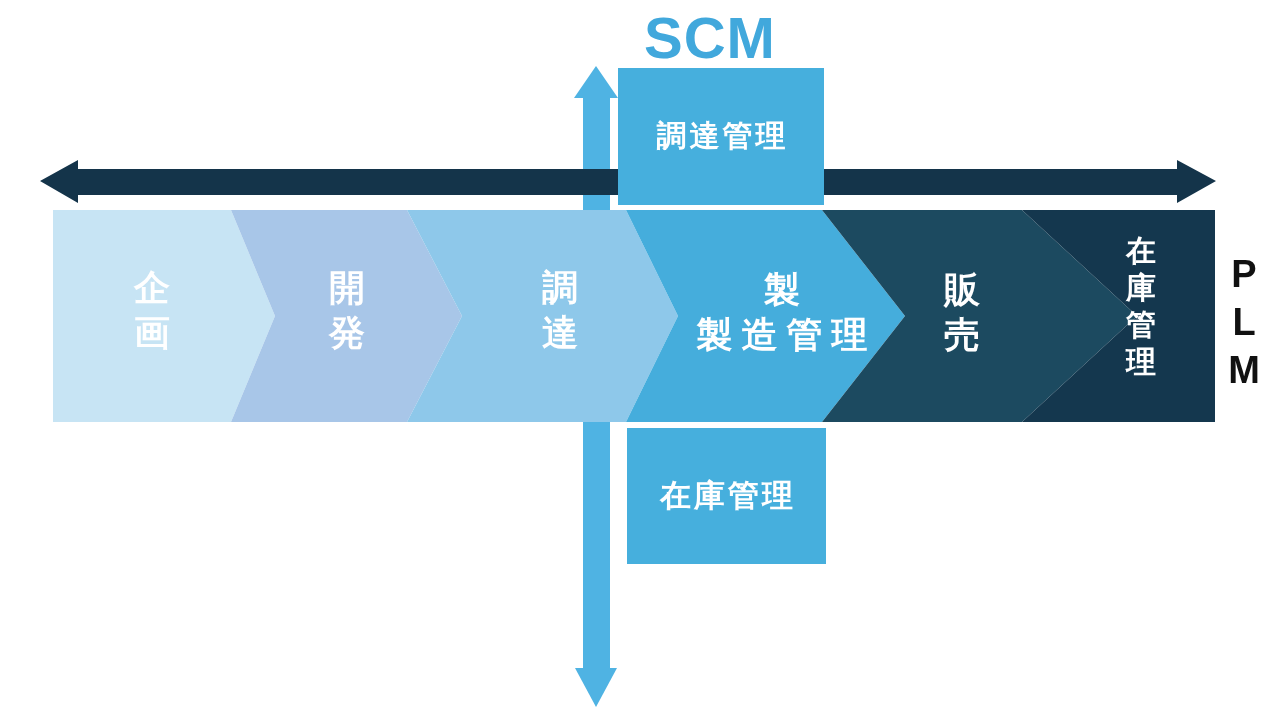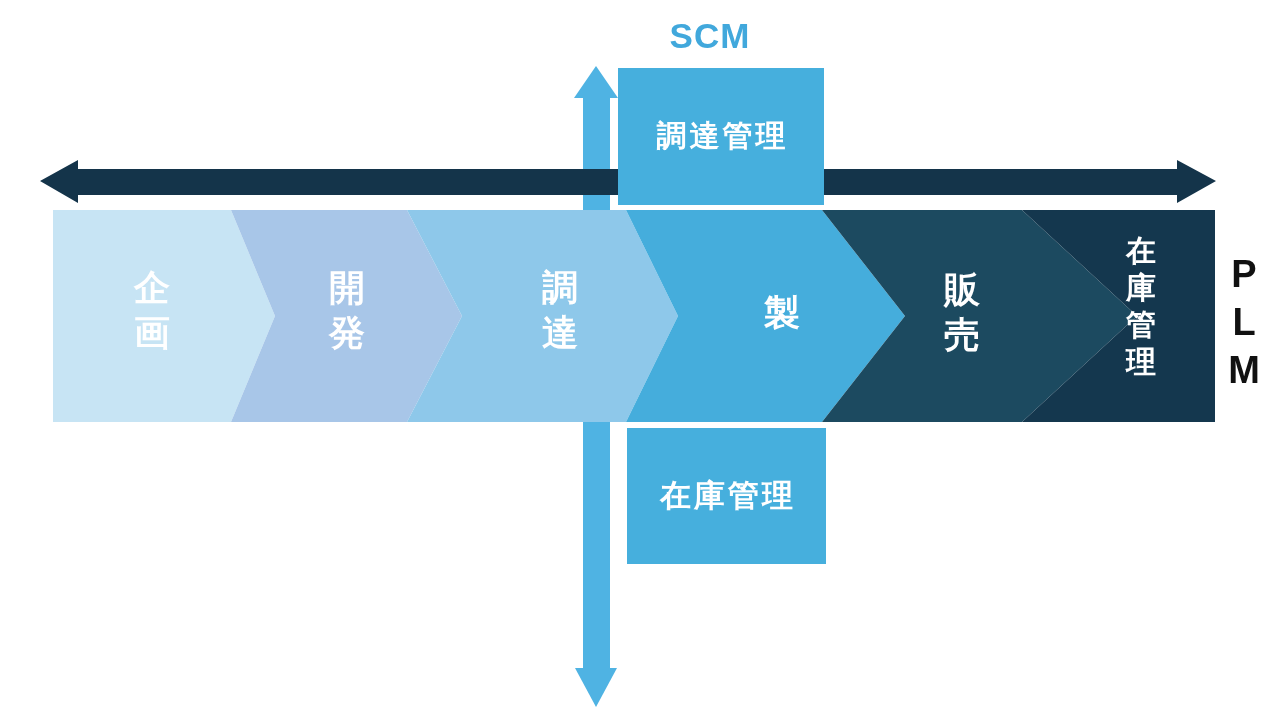--- a/index.html
+++ b/index.html
@@ -18,24 +18,24 @@
   .layer {
     position: absolute;
     left: 0;
     top: 0;
     width: 1280px;
     height: 720px;
   }
   .scm-title {
     position: absolute;
     left: 610px;
-    top: 16px;
+    top: 4px;
     width: 200px;
     text-align: center;
-    font-size: 35px;
+    font-size: 58px;
     font-weight: bold;
     letter-spacing: 1px;
   }
   .chev-label {
     position: absolute;
     transform: translate(-50%, -50%);
     text-align: center;
     color: #ffffff;
     font-weight: bold;
     font-size: 36px;
@@ -109,20 +109,21 @@
   <div class="chev-label" style="left:347px; top:310px;">
     <span class="line">開</span>
     <span class="line">発</span>
   </div>
   <div class="chev-label" style="left:560px; top:310px;">
     <span class="line">調</span>
     <span class="line">達</span>
   </div>
   <div class="chev-label" style="left:782px; top:312px;">
     <span class="line">製</span>
+    <span class="line spaced">製造管理</span>
   </div>
   <div class="chev-label" style="left:962px; top:312px;">
     <span class="line">販</span>
     <span class="line">売</span>
   </div>
   <div class="chev-label small" style="left:1141px; top:306px;">
     <span class="line">在</span>
     <span class="line">庫</span>
     <span class="line">管</span>
     <span class="line">理</span>

